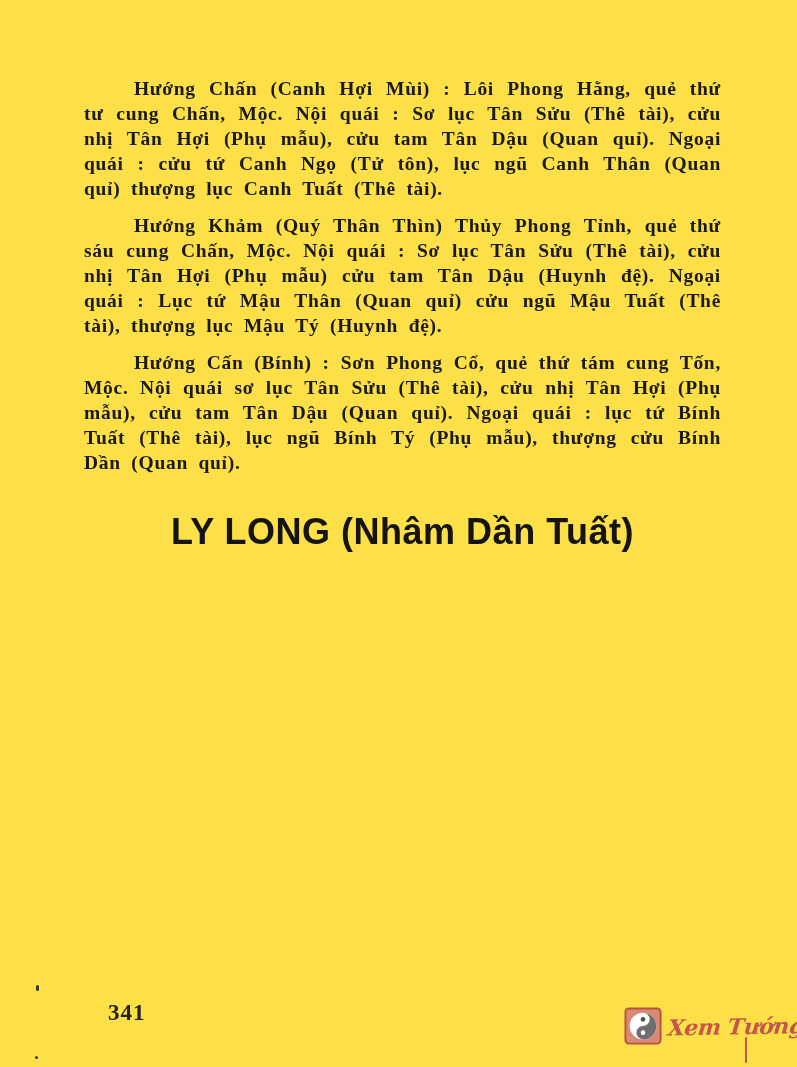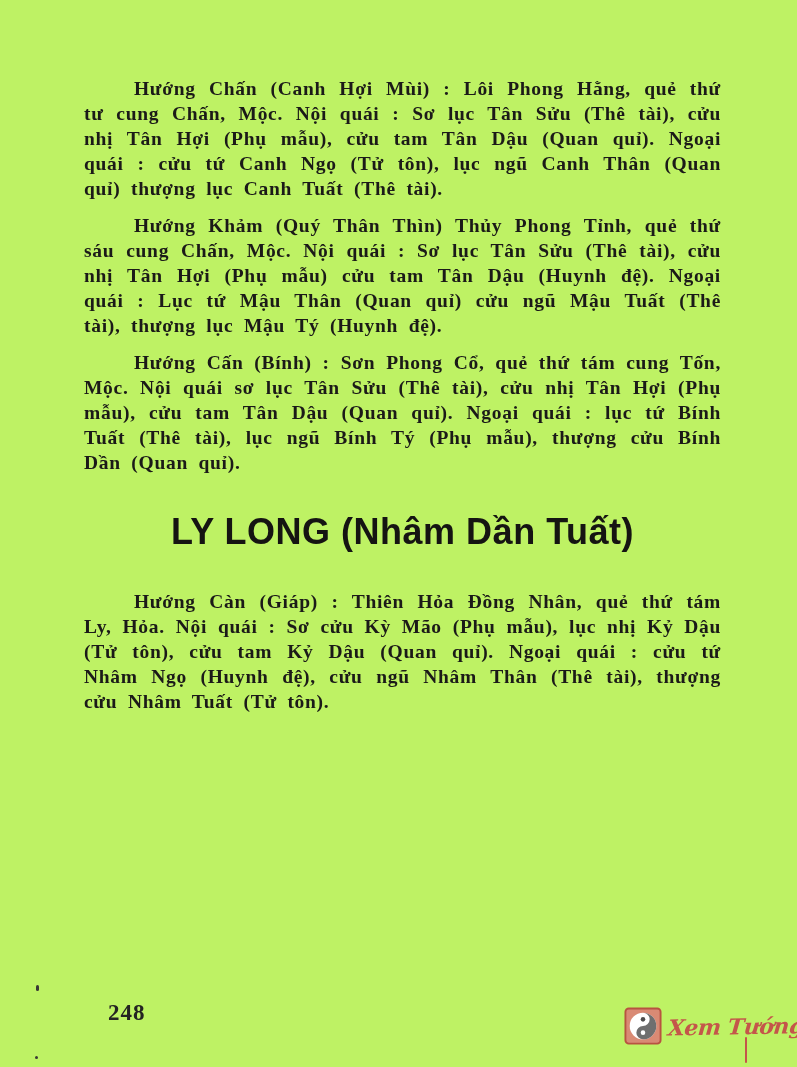--- a/index.html
+++ b/index.html
@@ -4,21 +4,21 @@
 <style>
   html, body {
     margin: 0;
     padding: 0;
     background: #ffffff;
   }
   .page {
     position: relative;
     width: 797px;
     height: 1067px;
-    background: #bef264;
+    background: #fde047;
     overflow: hidden;
     font-family: "Liberation Serif", serif;
   }
   .text-block {
     position: absolute;
     left: 84px;
     top: 76px;
     width: 637px;
   }
   .para {
@@ -93,24 +93,23 @@
 
 <div class="page">
 
   <main class="text-block">
     <p class="para">Hướng Chấn (Canh Hợi Mùi) : Lôi Phong Hằng, quẻ thứ tư cung Chấn, Mộc. Nội quái : Sơ lục Tân Sửu (Thê tài), cửu nhị Tân Hợi (Phụ mẫu), cửu tam Tân Dậu (Quan quỉ). Ngoại quái : cửu tứ Canh Ngọ (Tử tôn), lục ngũ Canh Thân (Quan quỉ) thượng lục Canh Tuất (Thê tài).</p>
     <p class="para">Hướng Khảm (Quý Thân Thìn) Thủy Phong Tỉnh, quẻ thứ sáu cung Chấn, Mộc. Nội quái : Sơ lục Tân Sửu (Thê tài), cửu nhị Tân Hợi (Phụ mẫu) cửu tam Tân Dậu (Huynh đệ). Ngoại quái : Lục tứ Mậu Thân (Quan quỉ) cửu ngũ Mậu Tuất (Thê tài), thượng lục Mậu Tý (Huynh đệ).</p>
     <p class="para">Hướng Cấn (Bính) : Sơn Phong Cổ, quẻ thứ tám cung Tốn, Mộc. Nội quái sơ lục Tân Sửu (Thê tài), cửu nhị Tân Hợi (Phụ mẫu), cửu tam Tân Dậu (Quan quỉ). Ngoại quái : lục tứ Bính Tuất (Thê tài), lục ngũ Bính Tý (Phụ mẫu), thượng cửu Bính Dần (Quan quỉ).</p>
 
     <h1 class="heading">LY LONG (Nhâm Dần Tuất)</h1>
 
-    <p class="para">Hướng Càn (Giáp) : Thiên Hỏa Đồng Nhân, quẻ thứ tám Ly, Hỏa. Nội quái : Sơ cửu Kỳ Mão (Phụ mẫu), lục nhị Kỷ Dậu (Tử tôn), cửu tam Kỷ Dậu (Quan quỉ). Ngoại quái : cửu tứ Nhâm Ngọ (Huynh đệ), cửu ngũ Nhâm Thân (Thê tài), thượng cửu Nhâm Tuất (Tử tôn).</p>
   </main>
 
-  <div class="page-number">248</div>
+  <div class="page-number">341</div>
 
   <div class="watermark">
     <span class="wm-icon">
       <svg viewBox="0 0 40 40" width="38" height="38" xmlns="http://www.w3.org/2000/svg">
         <rect x="1.5" y="1.5" width="37" height="37" rx="3.5" fill="#d98a74" stroke="#b85340" stroke-width="2"></rect>
         <circle cx="20" cy="20" r="14" fill="#ffffff"></circle>
         <path d="M20,6 a14,14 0 0,1 0,28 a7,7 0 0,1 0,-14 a7,7 0 0,0 0,-14 z" fill="#6f6f6f"></path>
         <circle cx="20" cy="13" r="2.4" fill="#4d4d4d"></circle>
         <circle cx="20" cy="27" r="2.4" fill="#ffffff"></circle>
       </svg>

